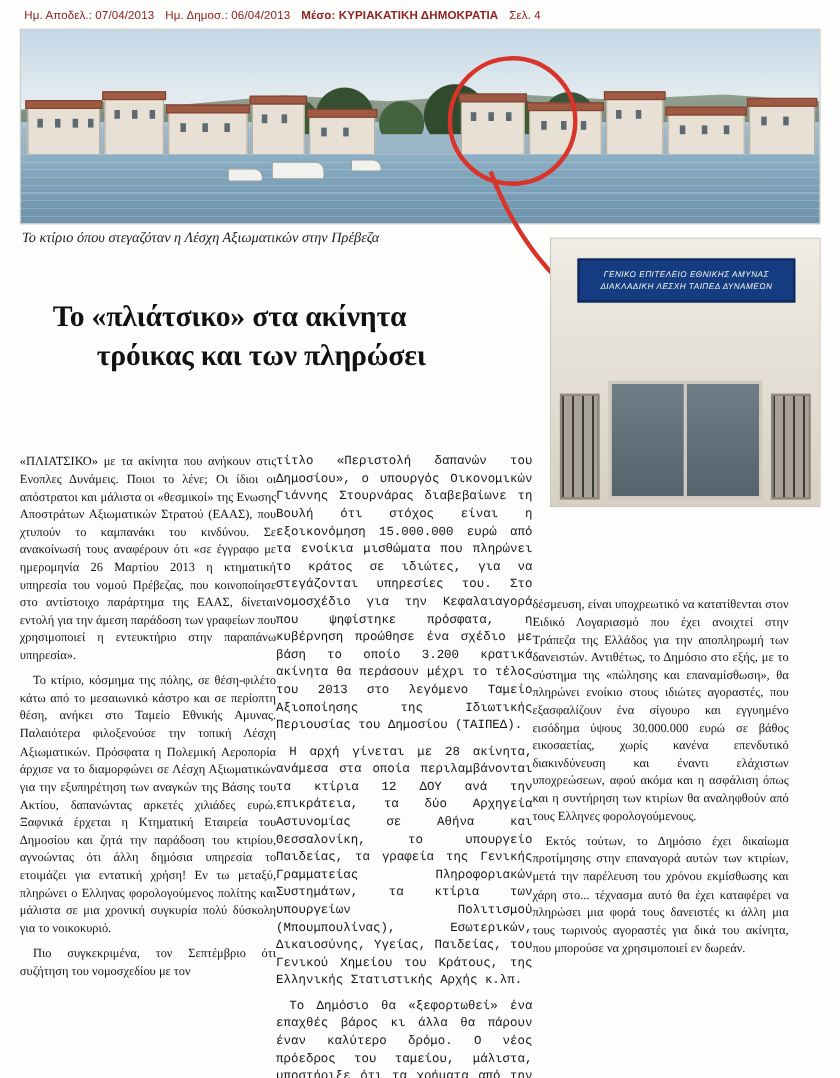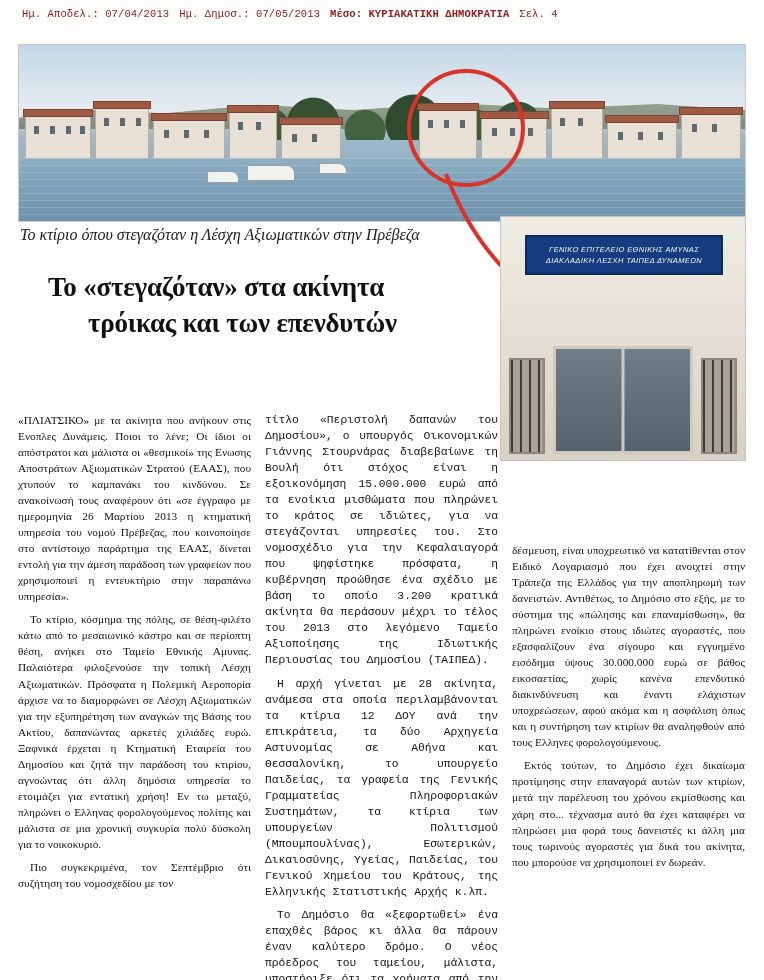--- a/index.html
+++ b/index.html
@@ -21,24 +21,24 @@
     background: #fdfdfb;
     box-sizing: border-box;
     padding: 0 18px;
   }
 
   
   .meta-bar {
     display: flex;
     align-items: center;
     gap: 10px;
-    font-family: Liberation Mono, monospace;
+    font-family: Liberation Sans, sans-serif;
     font-size: 10.5px;
     color: #8b1a1a;
-    padding: 8px 2px 24px 4px;
+    padding: 8px 2px 6px 4px;
     letter-spacing: 0.1px;
     white-space: nowrap;
   }
   .meta-bar .meta-item { color: #8e2020; }
   .meta-bar .meta-strong { font-weight: bold; color: #8e2020; }
 
   
   .photo-row {
     position: relative;
     height: 200px;
@@ -126,21 +126,21 @@
     box-sizing: border-box;
   }
   
   .arrow-svg {
     position: absolute;
     left: 420px; top: 120px;
     width: 190px; height: 190px;
     pointer-events: none;
   }
   .photo-caption {
-    font-size: 16px;
+    font-size: 13px;
     font-style: italic;
     color: #20201f;
     padding: 4px 2px 0 2px;
   }
 
   
   .inset-photo {
     position: absolute;
     right: 18px; top: 216px;
     width: 246px; height: 245px;
@@ -212,21 +212,20 @@
   .headline h1 .l2 { display: block; padding-left: 22px; }
   .headline h1 .l3 { display: block; padding-left: 40px; }
 
   
   .columns {
     position: absolute;
     left: 18px; top: 412px;
     width: 728px;
     height: 556px;
     display: flex;
-    gap: 14px;
   }
   .col {
     width: 233px;
     font-size: 11.3px;
     line-height: 1.42;
     text-align: justify;
     color: #141414;
     -webkit-hyphens: auto;
     hyphens: auto;
   }
@@ -236,21 +235,21 @@
   .col p.first { text-indent: 0; }
   .col.right p:first-child { text-indent: 0; }
 </style>
 </head>
 <body>
 
 <div class="page">
 
   <div class="meta-bar">
     <span class="meta-item">Ημ. Αποδελ.: 07/04/2013</span>
-    <span class="meta-item">Ημ. Δημοσ.: 07/05/2013</span>
+    <span class="meta-item">Ημ. Δημοσ.: 06/04/2013</span>
     <span class="meta-strong">Μέσο: ΚΥΡΙΑΚΑΤΙΚΗ ΔΗΜΟΚΡΑΤΙΑ</span>
     <span class="meta-item">Σελ. 4</span>
   </div>
 
   <div class="photo-row">
     <div class="main-photo">
       <div class="sky"></div>
       <div class="hill"></div>
       <div class="trees"></div>
 
@@ -326,22 +325,22 @@
       <span class="sign-line">ΓΕΝΙΚΟ ΕΠΙΤΕΛΕΙΟ ΕΘΝΙΚΗΣ ΑΜΥΝΑΣ</span>
       <span class="sign-line">ΔΙΑΚΛΑΔΙΚΗ ΛΕΣΧΗ ΤΑΙΠΕΔ ΔΥΝΑΜΕΩΝ</span>
     </div>
     <div class="grille"></div>
     <div class="grille right"></div>
     <div class="door"></div>
   </div>
 
   <div class="headline">
     <h1>
-      <span class="l1">Το «στεγαζόταν» στα ακίνητα</span>
-      <span class="l3">τρόικας και των επενδυτών</span>
+      <span class="l1">Το «πλιάτσικο» στα ακίνητα</span>
+      <span class="l3">τρόικας και των πληρώσει</span>
     </h1>
   </div>
 
   <div class="columns">
 
     <div class="col left">
       <p class="first">«ΠΛΙΑΤΣΙΚΟ» με τα ακίνητα που ανήκουν στις Ενοπλες Δυνάμεις. Ποιοι το λένε; Οι ίδιοι οι απόστρατοι και μάλιστα οι «θεσμικοί» της Ενωσης Αποστράτων Αξιωματικών Στρατού (ΕΑΑΣ), που χτυπούν το καμπανάκι του κινδύνου. Σε ανακοίνωσή τους αναφέρουν ότι «σε έγγραφο με ημερομηνία 26 Μαρτίου 2013 η κτηματική υπηρεσία του νομού Πρέβεζας, που κοινοποίησε στο αντίστοιχο παράρτημα της ΕΑΑΣ, δίνεται εντολή για την άμεση παράδοση των γραφείων που χρησιμοποιεί η εντευκτήριο στην παραπάνω υπηρεσία».</p>
       <p>Το κτίριο, κόσμημα της πόλης, σε θέση-φιλέτο κάτω από το μεσαιωνικό κάστρο και σε περίοπτη θέση, ανήκει στο Ταμείο Εθνικής Αμυνας. Παλαιότερα φιλοξενούσε την τοπική Λέσχη Αξιωματικών. Πρόσφατα η Πολεμική Αεροπορία άρχισε να το διαμορφώνει σε Λέσχη Αξιωματικών για την εξυπηρέτηση των αναγκών της Βάσης του Ακτίου, δαπανώντας αρκετές χιλιάδες ευρώ. Ξαφνικά έρχεται η Κτηματική Εταιρεία του Δημοσίου και ζητά την παράδοση του κτιρίου, αγνοώντας ότι άλλη δημόσια υπηρεσία το ετοιμάζει για εντατική χρήση! Εν τω μεταξύ, πληρώνει ο Ελληνας φορολογούμενος πολίτης και μάλιστα σε μια χρονική συγκυρία πολύ δύσκολη για το νοικοκυριό.</p>
       <p>Πιο συγκεκριμένα, τον Σεπτέμβριο ότι συζήτηση του νομοσχεδίου με τον</p>
     </div>

